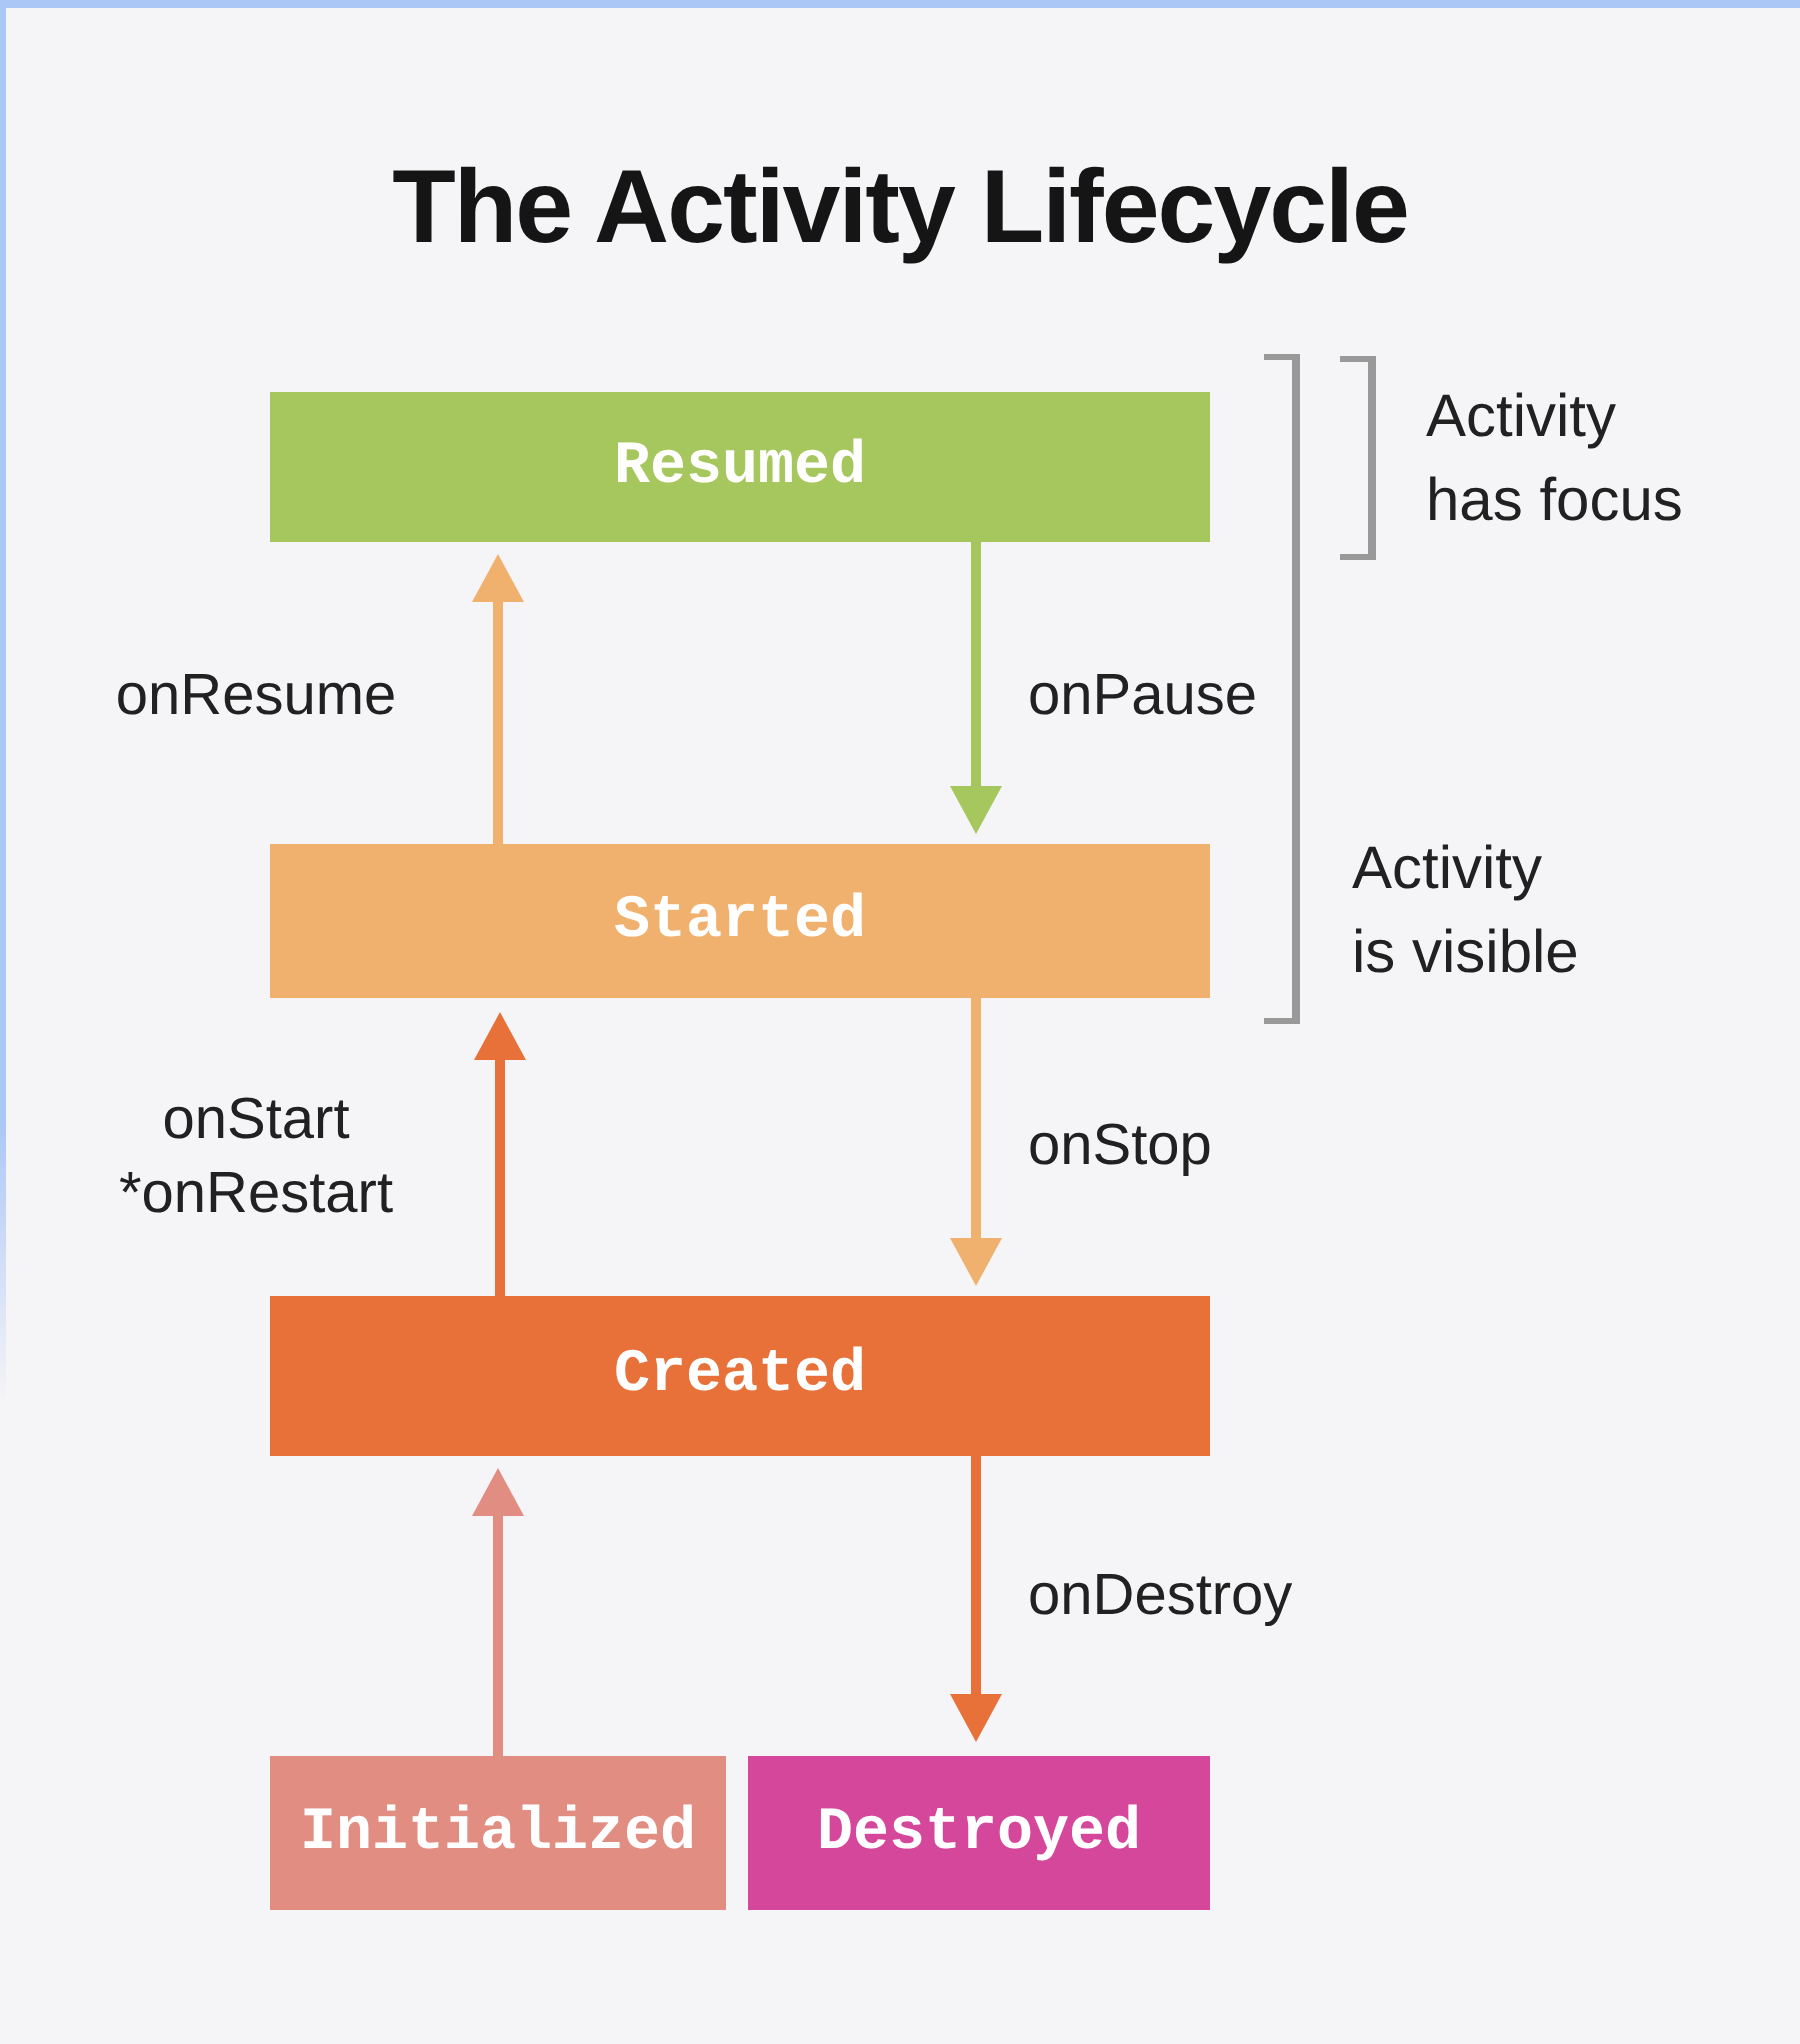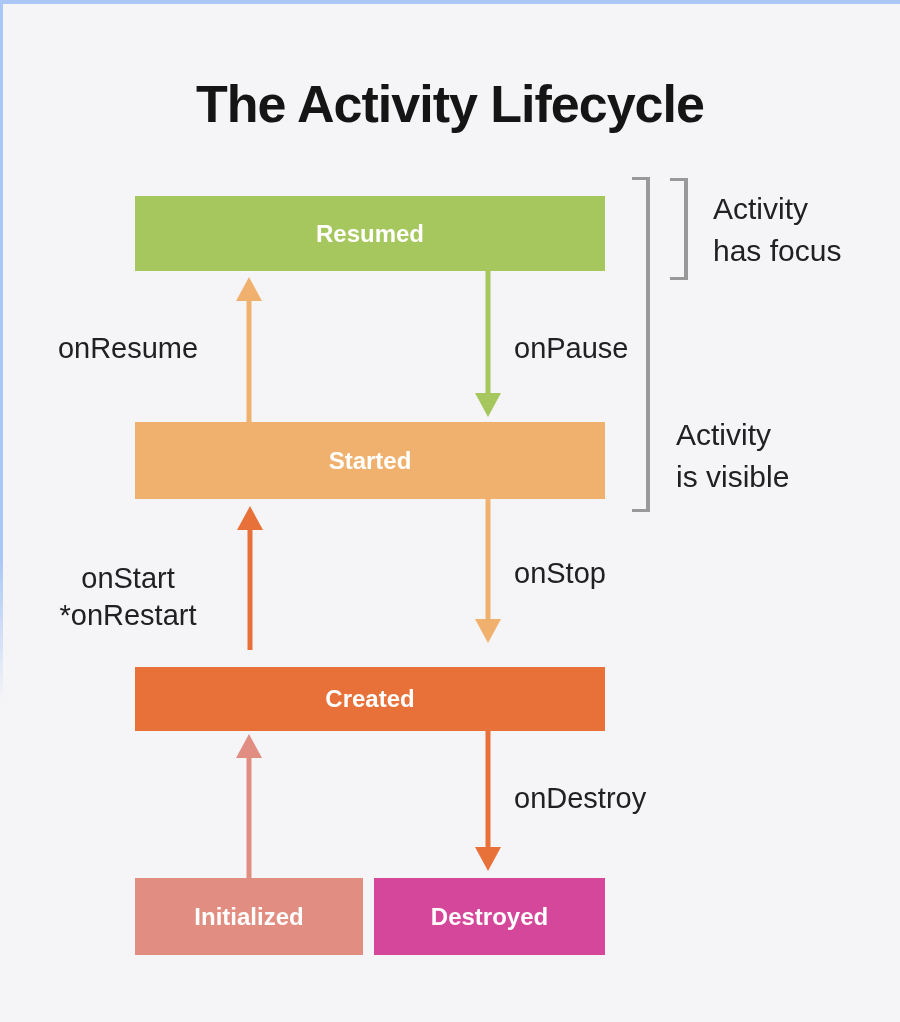--- a/index.html
+++ b/index.html
@@ -24,25 +24,25 @@
   .title{
     position:absolute;top:74px;left:0;width:900px;
     text-align:center;
     font-size:52px;font-weight:bold;color:#151515;
     letter-spacing:-1px;
   }
   .state-box{
     position:absolute;
     background:var(--c);
     display:flex;align-items:center;justify-content:center;
-    color:#ffffff;font-weight:bold;font-size:24px;
+    color:#ffffff;font-weight:bold;font-size:30px;font-family:Liberation Mono, monospace;
   }
   .box-resumed    {left:135px;top:196px;width:470px;height:75px;}
   .box-started    {left:135px;top:422px;width:470px;height:77px;}
-  .box-created    {left:135px;top:667px;width:470px;height:64px;}
+  .box-created    {left:135px;top:648px;width:470px;height:80px;}
   .box-initialized{left:135px;top:878px;width:228px;height:77px;}
   .box-destroyed  {left:374px;top:878px;width:231px;height:77px;}
 
   .arrow{position:absolute;width:26px;}
   .arrow .shaft{
     position:absolute;left:50%;transform:translateX(-50%);
     width:5px;background:var(--c);
   }
   .arrow .head{
     position:absolute;left:0;width:0;height:0;
@@ -63,21 +63,21 @@
 
   .flow-label{
     position:absolute;
     font-size:29px;color:var(--text,#212121);
     line-height:37px;white-space:nowrap;
   }
   .flow-label.left{left:20px;width:216px;text-align:center;}
   .flow-label.right{left:514px;text-align:center;}
   .lbl-onresume {top:330px;}
   .lbl-onpause  {top:330px;}
-  .lbl-onstart  {top:542px;margin-top:18px;}
+  .lbl-onstart  {top:542px;}
   .lbl-onstop   {top:555px;}
   .lbl-oncreate {top:780px;}
   .lbl-ondestroy{top:780px;}
 
   .bracket{
     position:absolute;
     border-top:3px solid var(--bracket,#999);
     border-right:4px solid var(--bracket,#999);
     border-bottom:3px solid var(--bracket,#999);
   }

